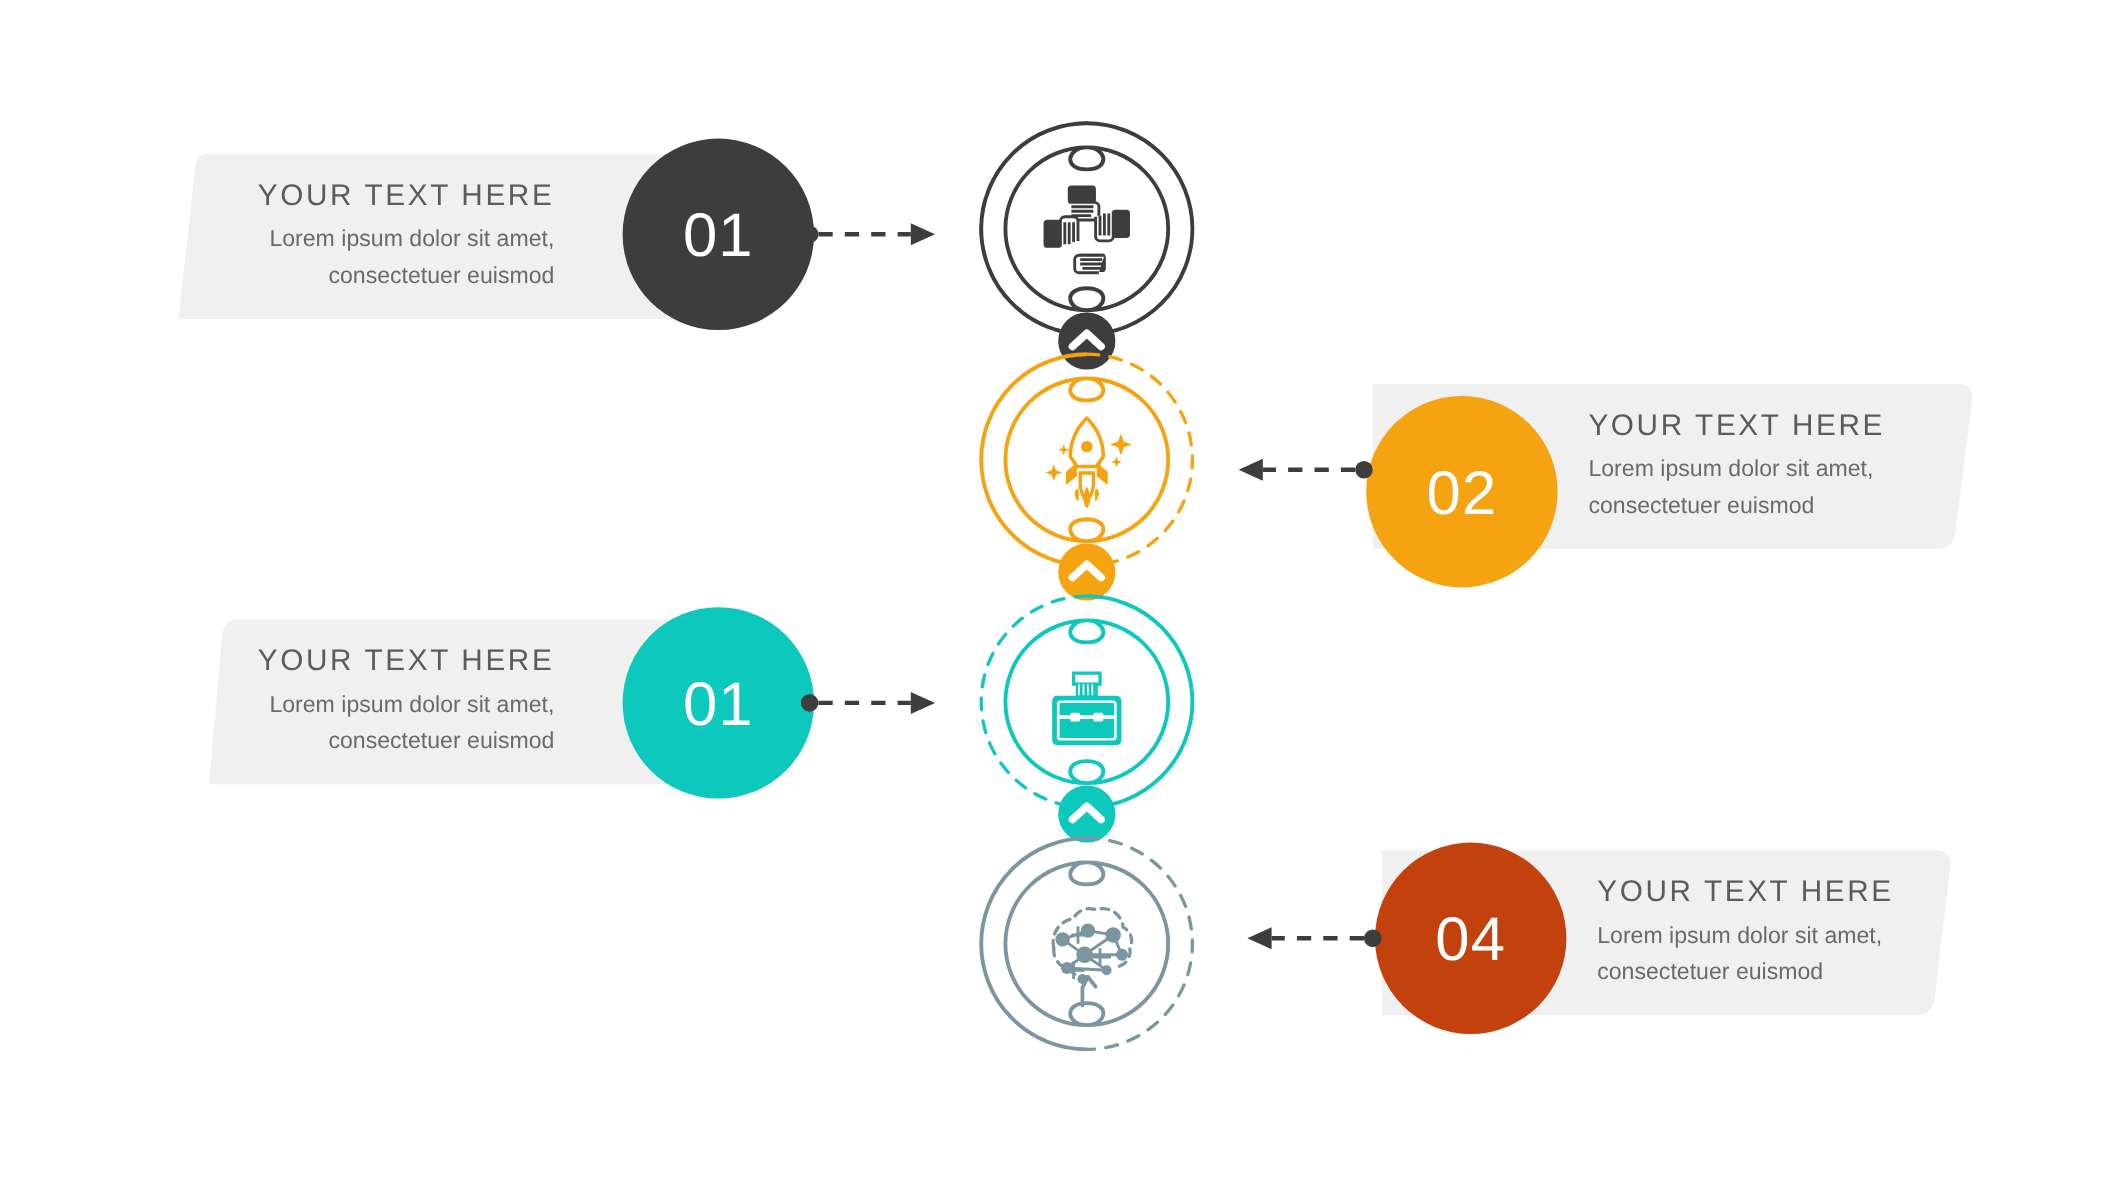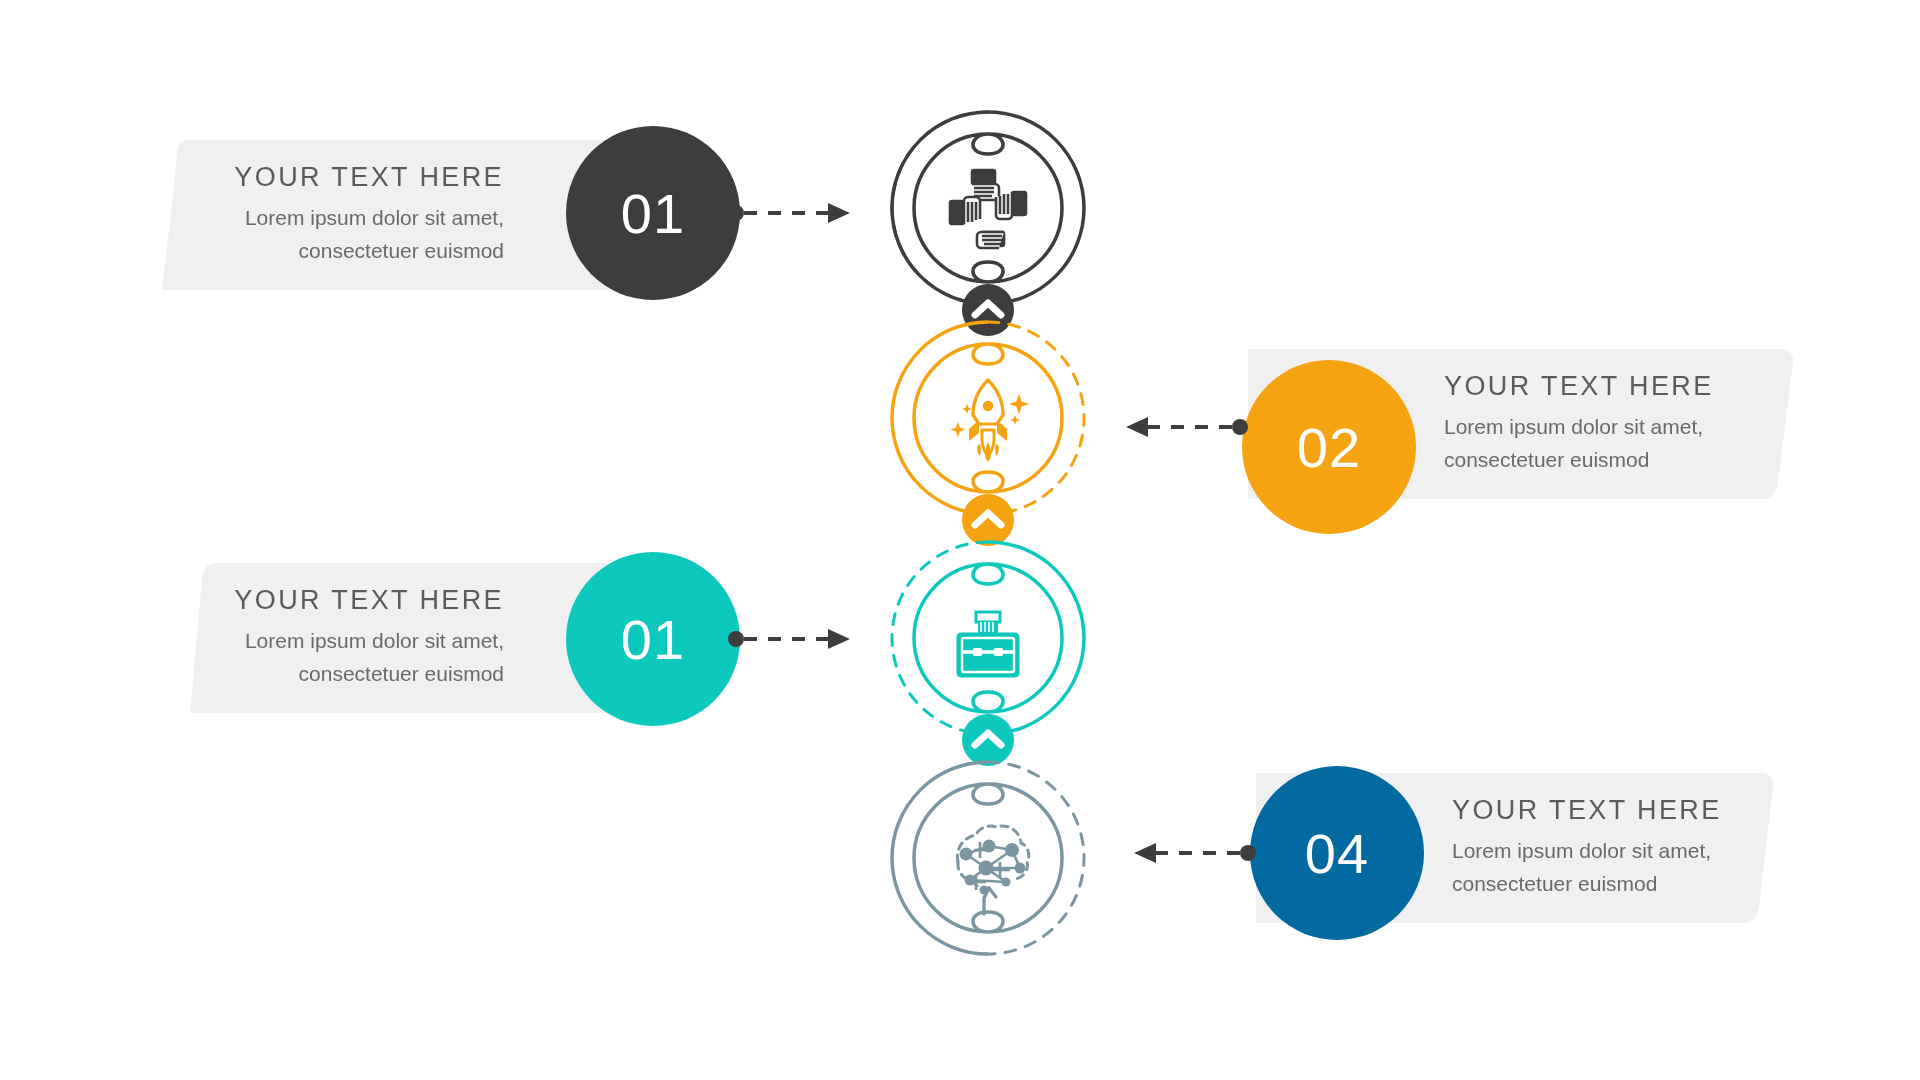--- a/index.html
+++ b/index.html
@@ -213,21 +213,21 @@
     <svg class="panel-bg" viewBox="0 0 530 152" preserveAspectRatio="none">
       <path d="M0 1 L504 1 Q518 1 517 15 L503 134 Q501 151 487 151 L0 151 Z" fill="#f0f0f0"></path>
     </svg>
     <div class="panel-text">
       <div class="panel-title">YOUR TEXT HERE</div>
       <div class="panel-desc">Lorem ipsum dolor sit amet,
 consectetuer euismod</div>
     </div>
   </div>
 
-  <div class="numbubble" style="left:1222px; top:766px; width:174px; height:174px; background:#0369a1;">
+  <div class="numbubble" style="left:1222px; top:766px; width:174px; height:174px; background:#c2410c;">
     <span>04</span>
   </div>
 
   <svg class="connector" style="left:1098px; top:840px; width:130px; height:26px;" viewBox="0 0 130 26">
     <circle cx="122" cy="13" r="8" fill="#3d3d3d"></circle>
     <line x1="114" y1="13" x2="30" y2="13" stroke="#3d3d3d" stroke-width="4" stroke-dasharray="13 11"></line>
     <polygon points="30,3 8,13 30,23" fill="#3d3d3d"></polygon>
   </svg>
 
   <svg class="icon-node" style="left:860px; top:758px; width:200px; height:200px;" viewBox="0 0 200 200">

